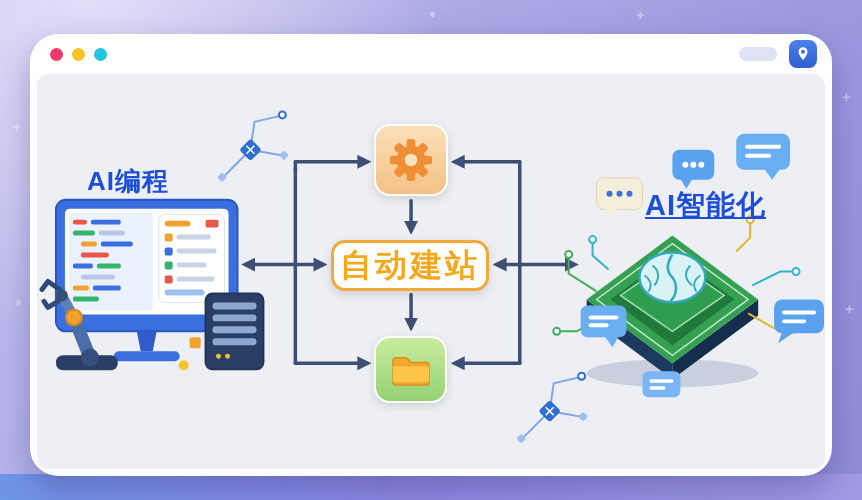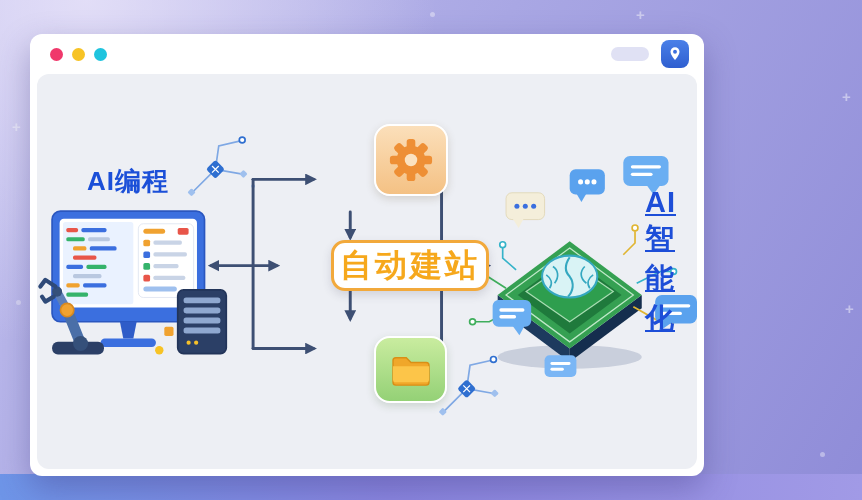--- a/index.html
+++ b/index.html
@@ -10,22 +10,22 @@
       radial-gradient(circle at 10% 0%, rgba(235,230,250,.8) 0%, rgba(235,230,250,0) 38%),
       linear-gradient(120deg,#c2c0ee 0%, #a9a7e4 45%, #8f8cd8 100%);
   }
   .bottom-strip{
     position:absolute; left:0; right:0; bottom:0; height:26px; z-index:0;
     background:linear-gradient(90deg,#6e95e8 0%, #8b86e0 45%, #a19ae6 100%);
   }
   .deco{ position:absolute; color:rgba(255,255,255,.45); font-size:15px; font-weight:700; z-index:0;}
   .deco.dot{ width:5px; height:5px; border-radius:50%; background:rgba(255,255,255,.38);}
   .window{
-    position:absolute; left:30px; top:34px; width:674px; height:442px; z-index:1;
-    background:#ffffff; border-radius:12px;
+    position:absolute; left:30px; top:34px; width:802px; height:442px; z-index:1;
+    background:#ffffff; border-radius:28px;
     box-shadow:0 12px 32px rgba(55,48,120,.35);
   }
   .titlebar{
     height:40px; display:flex; align-items:center; justify-content:space-between;
     padding:0 15px 0 20px;
   }
   .dots{ display:flex; gap:9px; align-items:center;}
   .dot-btn{ width:13px; height:13px; border-radius:50%; border:none; cursor:pointer; }
   .dot-close{ background:#f0386b; }
   .dot-min{ background:#f7c325; }

